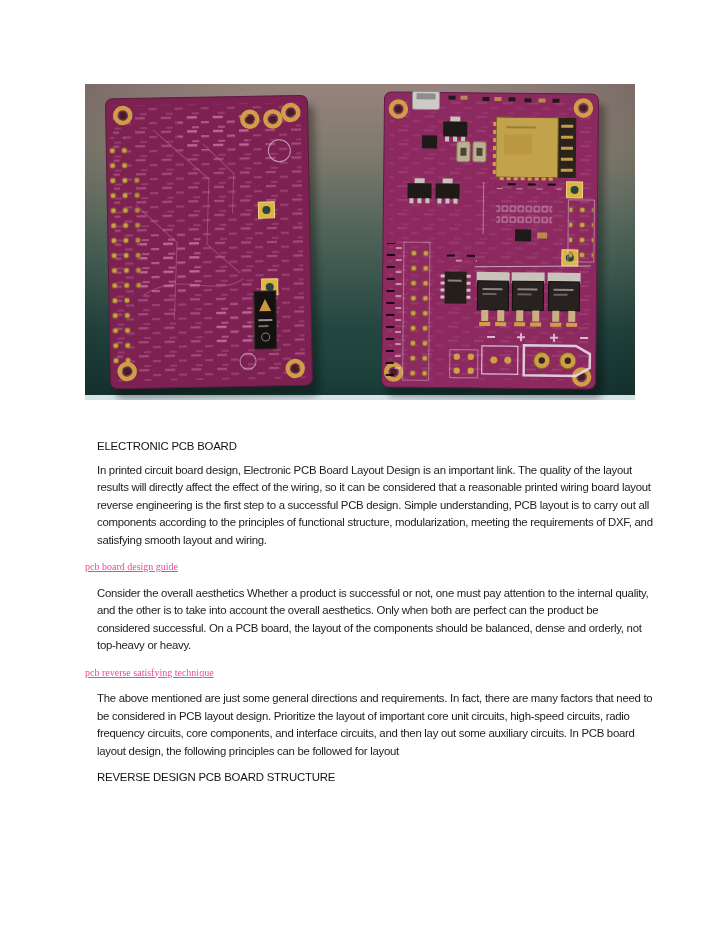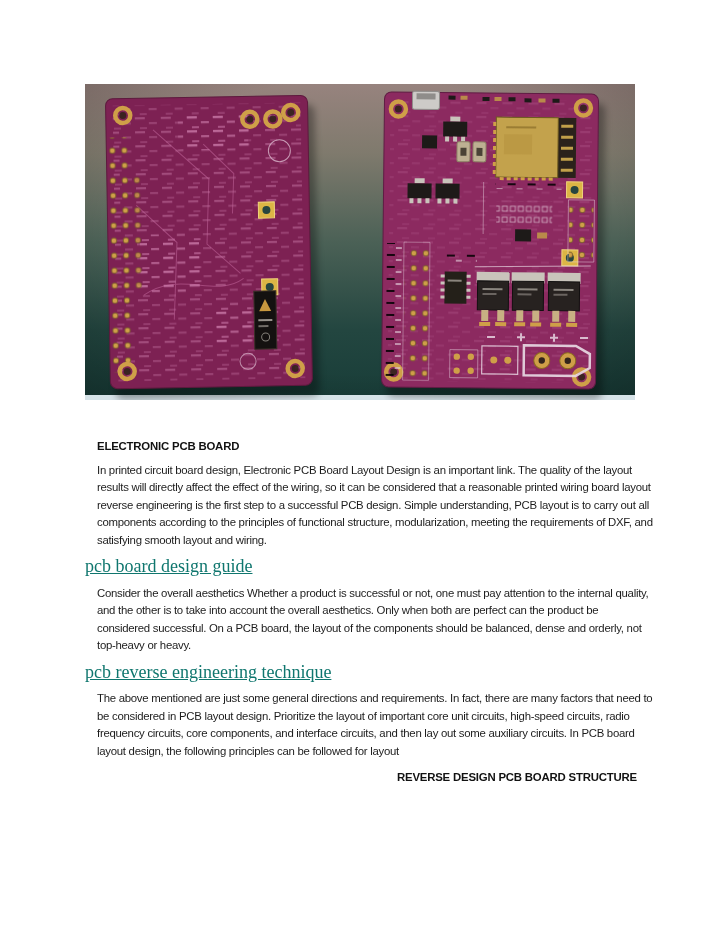--- a/index.html
+++ b/index.html
@@ -4,31 +4,31 @@
 <style>
   html,body { margin:0; padding:0; background:#ffffff; }
   .page {
     position:relative; width:720px; height:931px; background:#ffffff;
     overflow:hidden; font-family:"Liberation Sans", sans-serif;
   }
   .content { position:absolute; left:85px; top:84px; width:552px; }
   figure.hero { margin:0 0 38px 0; padding:0; width:550px; height:316px; display:block; }
   figure.hero svg { display:block; }
   .doc-heading {
-    font-size:11.4px; font-weight:bold; color:#121212;
+    font-size:11.4px; font-weight:normal; color:#121212;
     letter-spacing:-0.2px; line-height:17.5px; margin:0 0 6px 0;padding-left:12px;
   }
-  .doc-heading.last { margin-bottom:16px;text-align:right; }
+  .doc-heading.last { margin-bottom:16px; }
   .doc-para {
     font-size:11.4px; color:#1c1c1c; letter-spacing:-0.28px;
     line-height:17.5px; margin:0 0 9px 12px; width:556px;
   }
   .doc-link {
     display:block; font-family:"Liberation Serif", serif;
-    font-size:18px; color:#0f766e; text-decoration:underline;
+    font-size:10px; color:#ec4899; text-decoration:underline;
     line-height:17.5px; margin:0 0 9px 0; width:fit-content;
   }
 </style>
 </head>
 <body>
 
 <div class="page">
   <div class="content">
 
     <figure class="hero">
@@ -278,20 +278,20 @@
     </figure>
 
     <h2 class="doc-heading">ELECTRONIC PCB BOARD</h2>
 
     <p class="doc-para">In printed circuit board design, Electronic PCB Board Layout Design is an important link. The quality of the layout results will directly affect the effect of the wiring, so it can be considered that a reasonable printed wiring board layout reverse engineering is the first step to a successful PCB design. Simple understanding, PCB layout is to carry out all components according to the principles of functional structure, modularization, meeting the requirements of DXF, and satisfying smooth layout and wiring.</p>
 
     <a class="doc-link" href="#">pcb board design guide</a>
 
     <p class="doc-para">Consider the overall aesthetics Whether a product is successful or not, one must pay attention to the internal quality, and the other is to take into account the overall aesthetics. Only when both are perfect can the product be considered successful. On a PCB board, the layout of the components should be balanced, dense and orderly, not top-heavy or heavy.</p>
 
-    <a class="doc-link" href="#">pcb reverse engineering technique</a>
+    <a class="doc-link" href="#">pcb reverse satisfying technique</a>
 
     <p class="doc-para">The above mentioned are just some general directions and requirements. In fact, there are many factors that need to be considered in PCB layout design. Prioritize the layout of important core unit circuits, high-speed circuits, radio frequency circuits, core components, and interface circuits, and then lay out some auxiliary circuits. In PCB board layout design, the following principles can be followed for layout</p>
 
     <h2 class="doc-heading last">REVERSE DESIGN PCB BOARD STRUCTURE</h2>
 
   </div>
 </div>
 
 </body></html>

